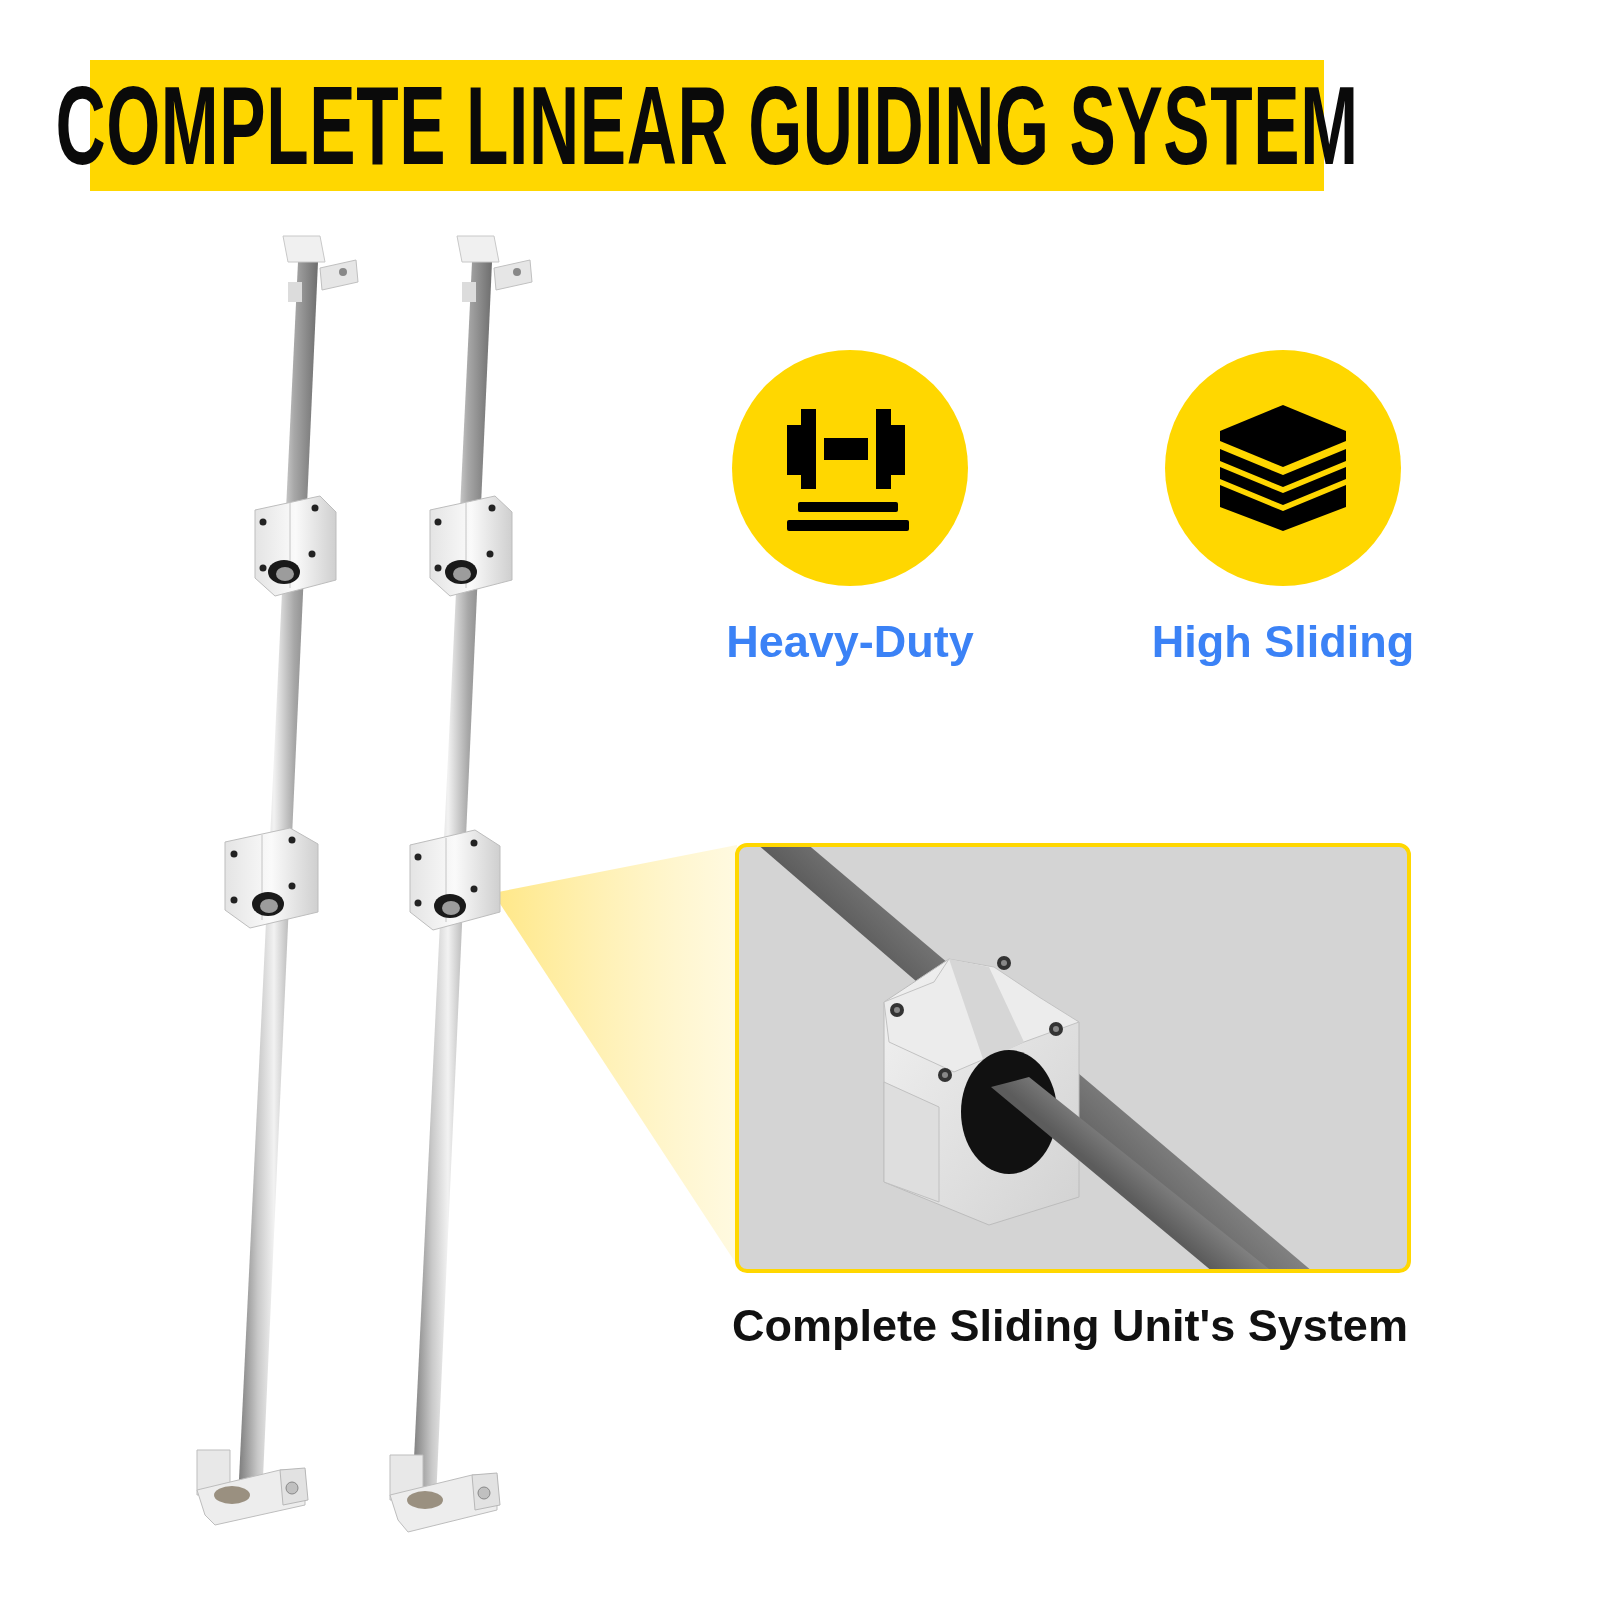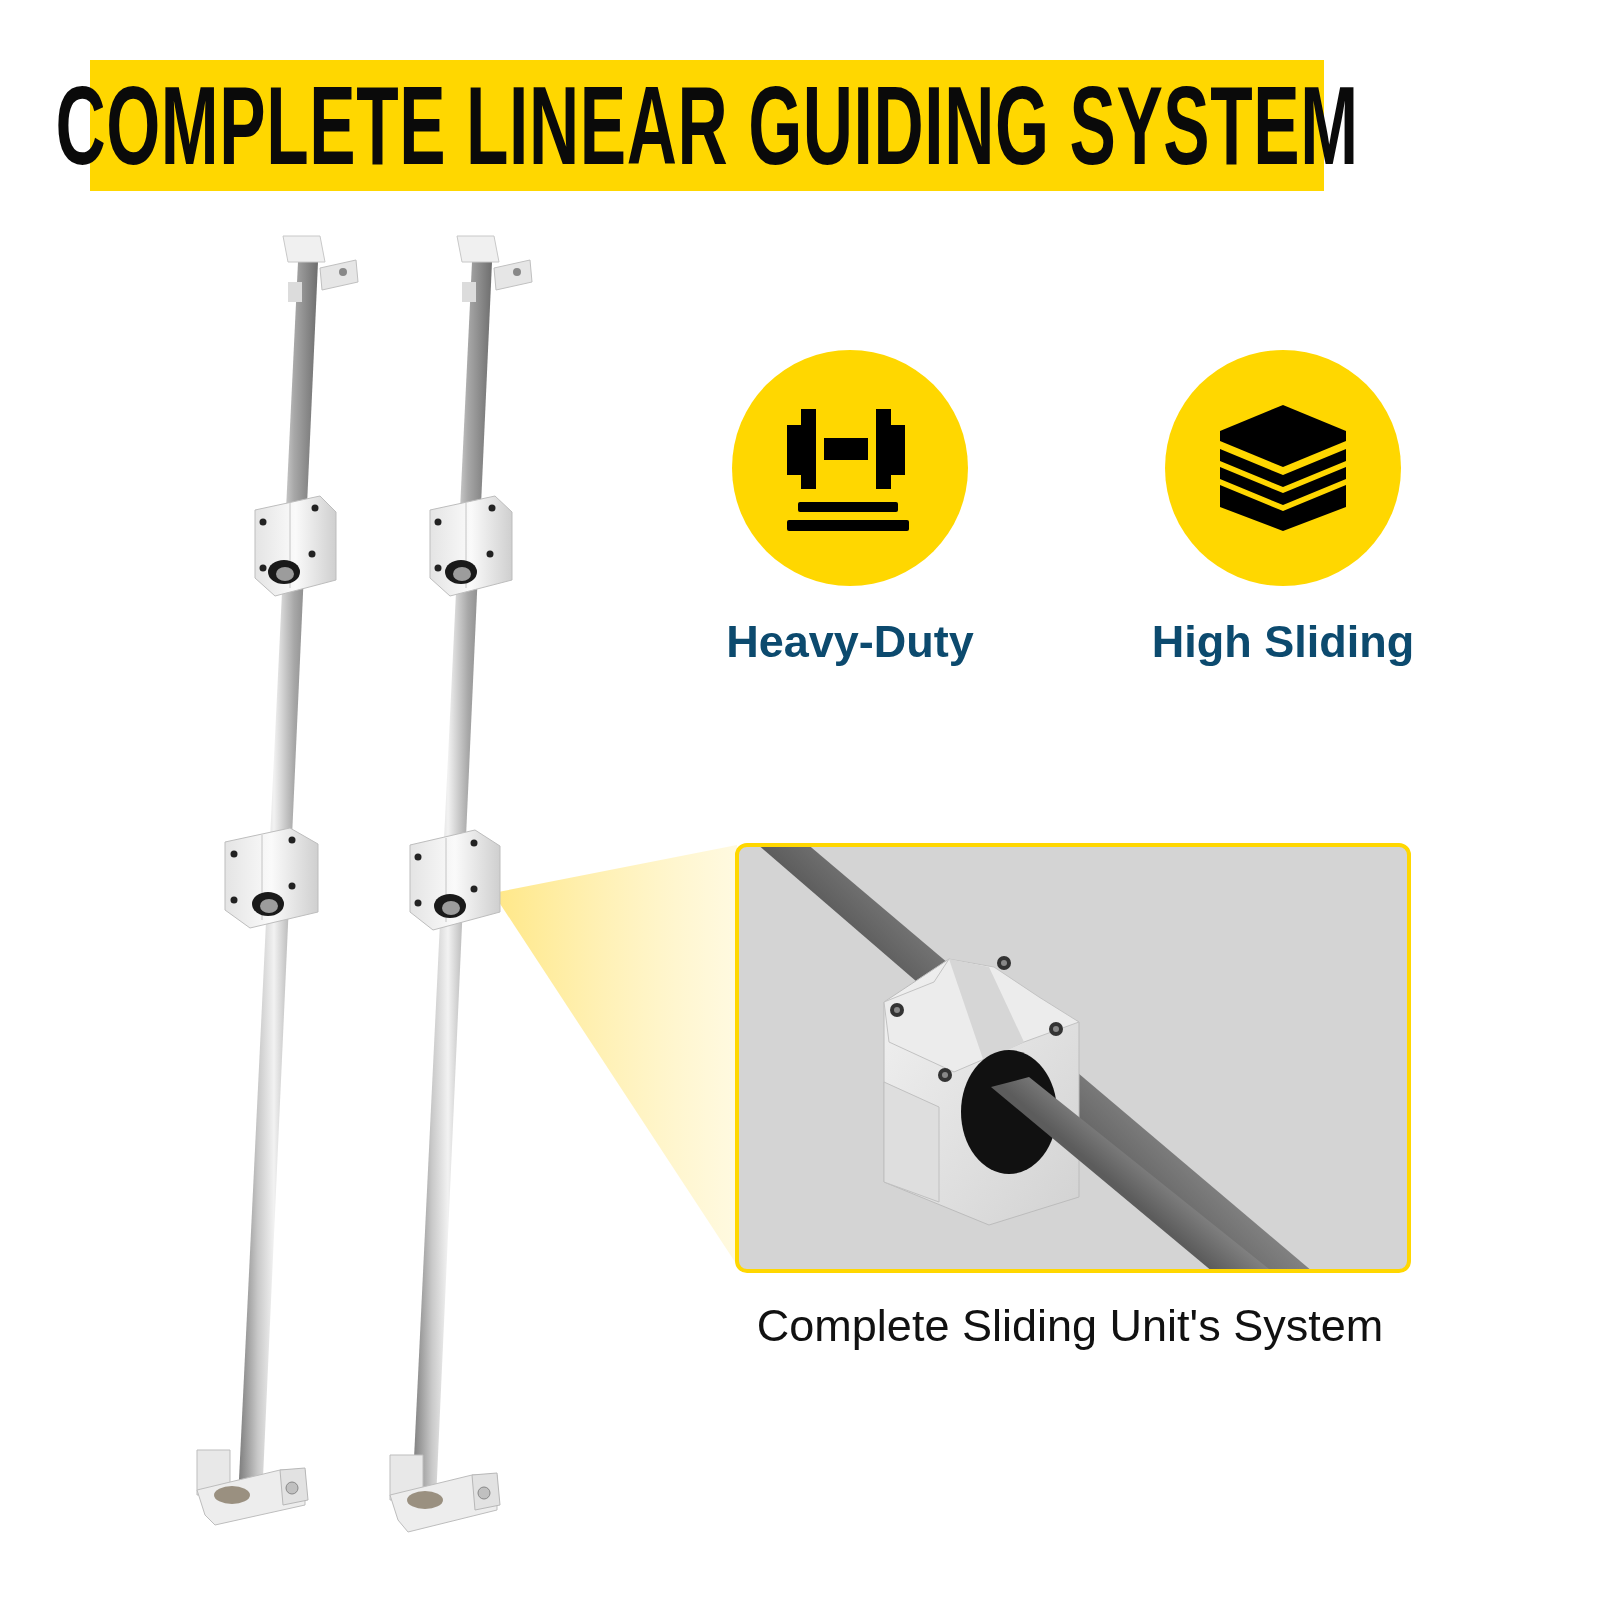--- a/index.html
+++ b/index.html
@@ -25,34 +25,34 @@
     .feature {
       position: absolute; width: 300px; text-align: center;
     }
     .feature .circle {
       width: 236px; height: 236px; border-radius: 50%;
       background: #FFD700; margin: 0 auto;
       display: flex; align-items: center; justify-content: center;
     }
     .feature .label {
       margin-top: 30px;
-      font-size: 45px; font-weight: bold; color: #0c4a6e;
+      font-size: 45px; font-weight: bold; color: #3b82f6;
       white-space: nowrap;
     }
     #feature-heavy { left: 700px; top: 350px; }
     #feature-rigid { left: 1133px; top: 350px; }
 
     .detail-panel {
       position: absolute; left: 735px; top: 843px; width: 668px; height: 422px;
       border: 4px solid #FFD700; border-radius: 12px;
       background: #d4d4d4; overflow: hidden;
     }
     .caption {
       position: absolute; left: 705px; top: 1300px; width: 730px; text-align: center;
-      font-size: 45px; font-weight: normal; color: #111; white-space: nowrap;
+      font-size: 45px; font-weight: bold; color: #111; white-space: nowrap;
     }
   </style>
 </head>
 <body>
 
 <div class="banner">
   <div class="banner-title">COMPLETE LINEAR GUIDING SYSTEM</div>
 </div>
 
 <svg class="rods" viewBox="0 0 1600 1600" xmlns="http://www.w3.org/2000/svg">

